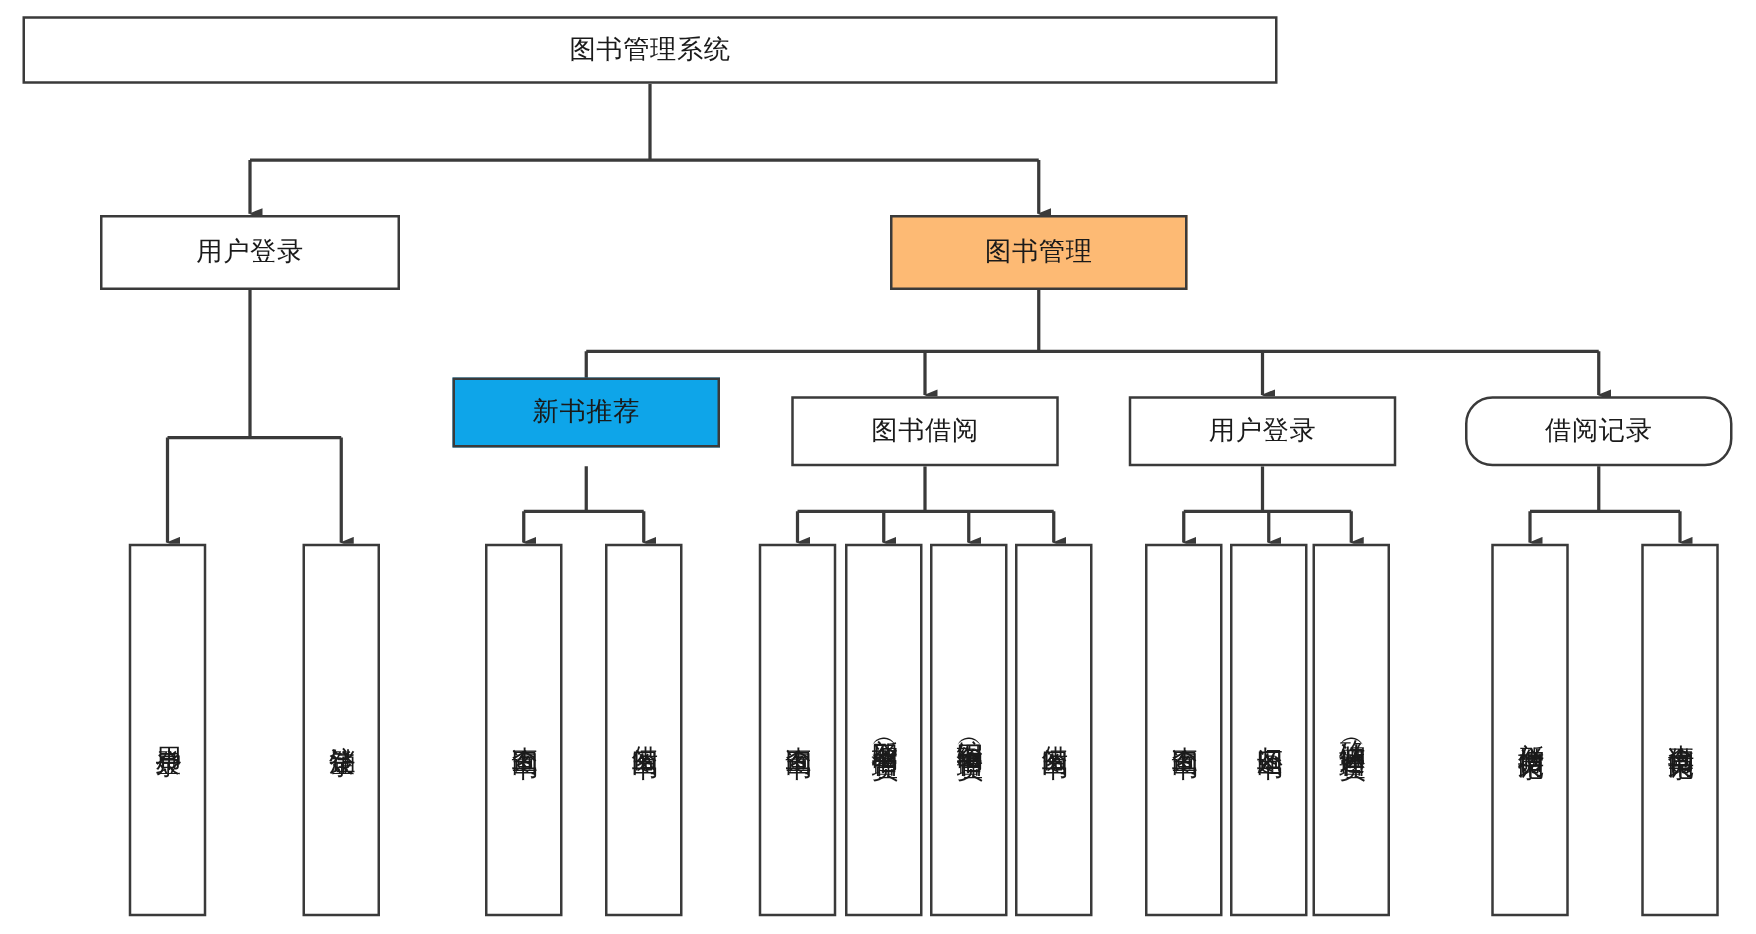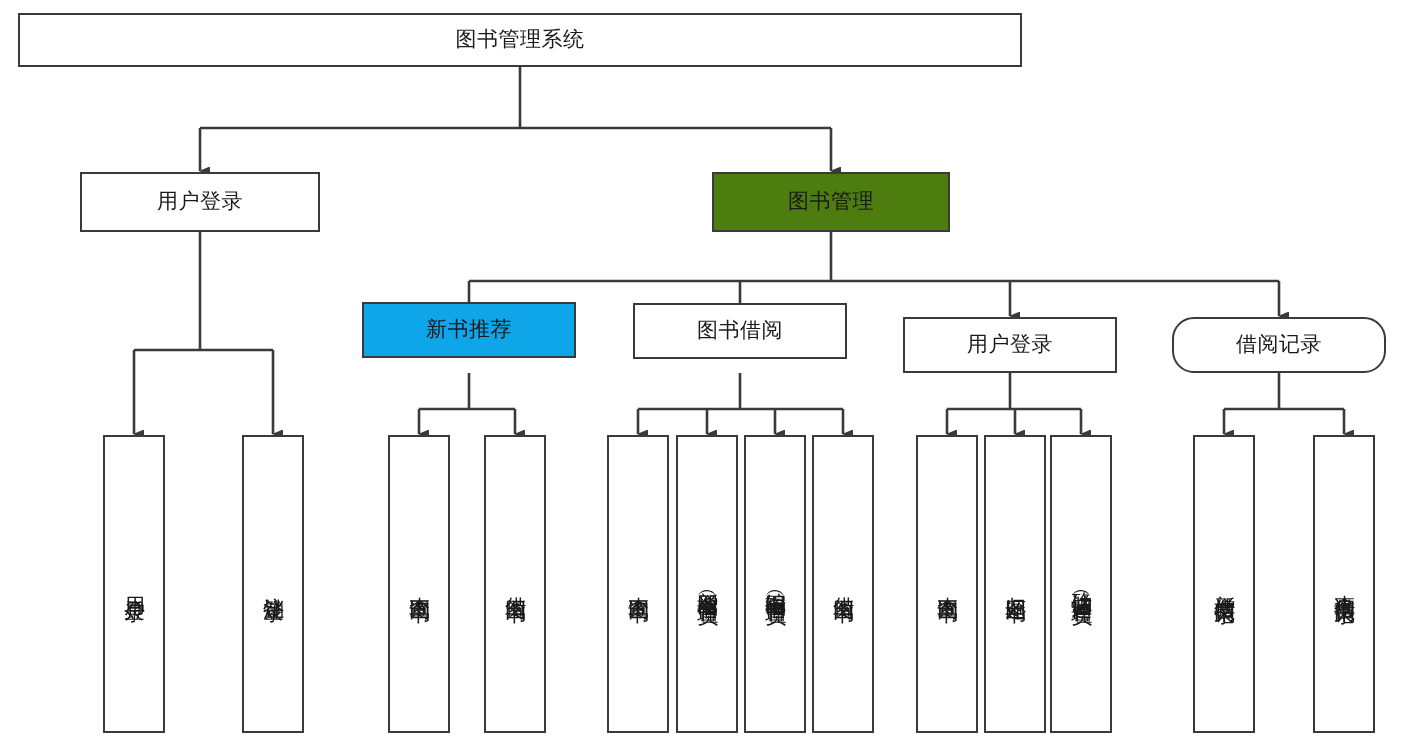--- a/index.html
+++ b/index.html
@@ -119,27 +119,27 @@
       </g>
   </svg>
 
   <div id="nodes-layer">
       <div class="node node-h" id="node-root" style="left: 18px; top: 13px; width: 1004px; height: 54px; border-color: rgb(58, 58, 58); background: rgb(255, 255, 255); color: rgb(26, 26, 26);">
         <span class="node-label">图书管理系统</span>
       </div>
       <div class="node node-h" id="node-login" style="left: 80px; top: 172px; width: 240px; height: 60px; border-color: rgb(58, 58, 58); background: rgb(255, 255, 255); color: rgb(26, 26, 26);">
         <span class="node-label">用户登录</span>
       </div>
-      <div class="node node-h" id="node-bookmgmt" style="left: 712px; top: 172px; width: 238px; height: 60px; border-color: rgb(58, 58, 58); background: #4d7c0f; color: rgb(26, 26, 26); align-items: center;">
+      <div class="node node-h" id="node-bookmgmt" style="left: 712px; top: 172px; width: 238px; height: 60px; border-color: rgb(58, 58, 58); background: #fdba74; color: rgb(26, 26, 26); align-items: center;">
         <span class="node-label">图书管理</span>
       </div>
       <div class="node node-h" id="node-newbook" style="left: 362px; top: 302px; width: 214px; height: 56px; border-color: rgb(58, 58, 58); background: #0ea5e9; color: rgb(26, 26, 26);">
         <span class="node-label">新书推荐</span>
       </div>
-      <div class="node node-h" id="node-borrow" style="left: 633px; top: 303px; width: 214px; height: 56px; border-color: rgb(58, 58, 58); background: rgb(255, 255, 255); color: rgb(26, 26, 26);">
+      <div class="node node-h" id="node-borrow" style="left: 633px; top: 317px; width: 214px; height: 56px; border-color: rgb(58, 58, 58); background: rgb(255, 255, 255); color: rgb(26, 26, 26);">
         <span class="node-label">图书借阅</span>
       </div>
       <div class="node node-h" id="node-current" style="left: 903px; top: 317px; width: 214px; height: 56px; border-color: rgb(58, 58, 58); background: rgb(255, 255, 255); color: rgb(26, 26, 26);">
         <span class="node-label">用户登录</span>
       </div>
       <div class="node node-h" id="node-records" style="left: 1172px; top: 317px; width: 214px; height: 56px; border-color: rgb(58, 58, 58); background: rgb(255, 255, 255); color: rgb(26, 26, 26); border-radius: 22px;">
         <span class="node-label">借阅记录</span>
       </div>
       <div class="node node-v" id="node-leaf-1" style="left: 103px; top: 435px; width: 62px; height: 298px; border-color: rgb(58, 58, 58); background: rgb(255, 255, 255); color: rgb(26, 26, 26);">
         <span class="node-label">用户登录</span>

